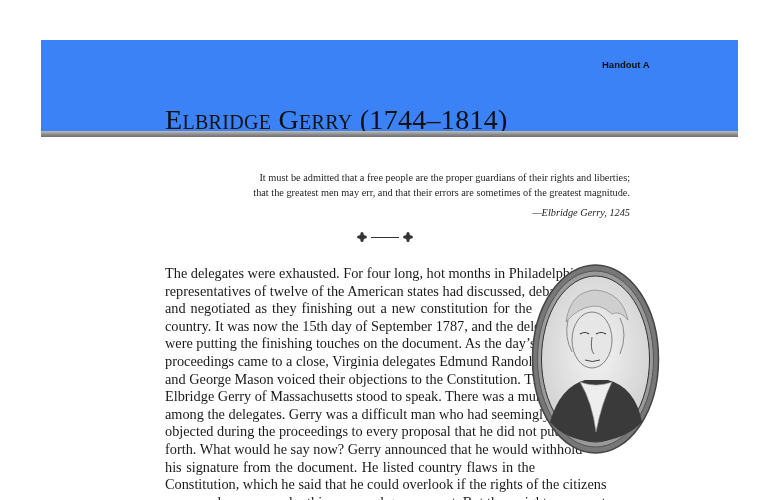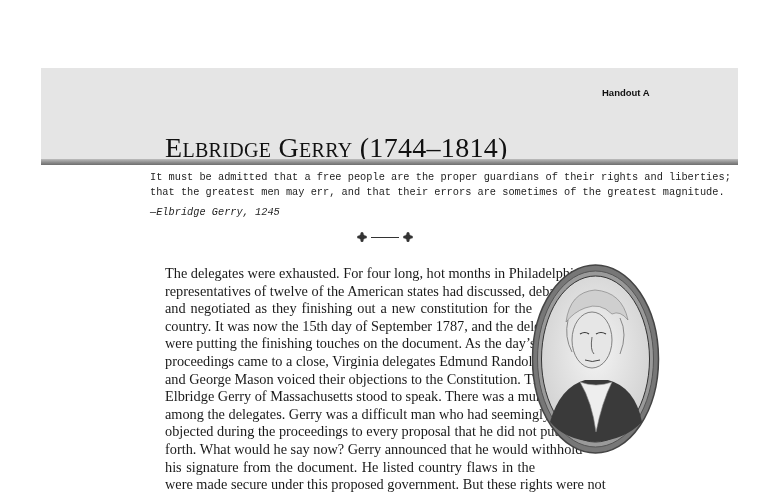--- a/index.html
+++ b/index.html
@@ -3,41 +3,40 @@
 <meta charset="utf-8">
 <style>
   html, body { margin: 0; padding: 0; }
   body {
     width: 780px; height: 500px; overflow: hidden;
     background: #ffffff; position: relative;
     font-family: "Liberation Serif", serif; color: #1a1a1a;
   }
   .header-band {
     position: absolute; left: 41px; top: 40px; width: 697px; height: 97px;
-    background: #e5e5e5;
-    margin-top: 28px;
+    background: #3b82f6;
   }
   .header-rule {
     position: absolute; left: 0; right: 0; bottom: 0; height: 6px;
     background: linear-gradient(#bdbdbd, #8a8a8a 60%, #6e6e6e);
   }
   .handout-label {
     position: absolute; left: 561px; top: 19px;
     font-family: "Liberation Sans", sans-serif; font-weight: bold;
     font-size: 9.5px; color: #111;
   }
   .page-title {
     position: absolute; left: 124px; top: 64px;
     font-family: "Liberation Serif", serif; font-size: 28px;
     font-variant: small-caps; letter-spacing: 0.3px; color: #111;
     white-space: nowrap;
   }
   .quote-block {
     position: absolute; left: 150px; top: 170px; width: 480px;
-    text-align: left; font-family: Liberation Mono, monospace;
+    text-align: right; font-family: Liberation Serif, serif;
     font-size: 10.3px; line-height: 15px; color: #1e1e1e;
   }
   .quote-line { white-space: nowrap; display: block; }
   .attribution {
     display: block; margin-top: 5px; font-style: italic; font-size: 10.3px;
   }
   .ornament {
     position: absolute; left: 357px; top: 230px; width: 56px; height: 14px;
     display: flex; align-items: center; justify-content: space-between;
   }
@@ -92,20 +91,21 @@
     <span class="body-line" style="width: 367px;">and negotiated as they finishing out a new constitution for the</span>
     <span class="body-line" style="width: 359px;">country. It was now the 15th day of September 1787, and the delegates</span>
     <span class="body-line" style="width: 357px;">were putting the finishing touches on the document. As the day’s</span>
     <span class="body-line" style="width: 355px;">proceedings came to a close, Virginia delegates Edmund Randolph</span>
     <span class="body-line" style="width: 357px;">and George Mason voiced their objections to the Constitution. Then</span>
     <span class="body-line" style="width: 355px;">Elbridge Gerry of Massachusetts stood to speak. There was a murmur</span>
     <span class="body-line" style="width: 358px;">among the delegates. Gerry was a difficult man who had seemingly</span>
     <span class="body-line" style="width: 352px;">objected during the proceedings to every proposal that he did not put</span>
     <span class="body-line" style="width: 363px;">forth. What would he say now? Gerry announced that he would withhold</span>
     <span class="body-line" style="width: 370px;">his signature from the document. He listed country flaws in the</span>
+    <span class="body-line" style="width: 397px;">Constitution, which he said that he could overlook if the rights of the citizens</span>
     <span class="body-line" style="width: 409px;">were made secure under this proposed government. But these rights were not</span>
   </div>
 
 <svg class="portrait" viewBox="0 0 131 194">
   <defs>
     <radialGradient id="bgGrad" cx="50%" cy="45%" r="60%">
       <stop offset="0%" stop-color="#f4f4f4"></stop>
       <stop offset="100%" stop-color="#cfcfcf"></stop>
     </radialGradient>
   </defs>

